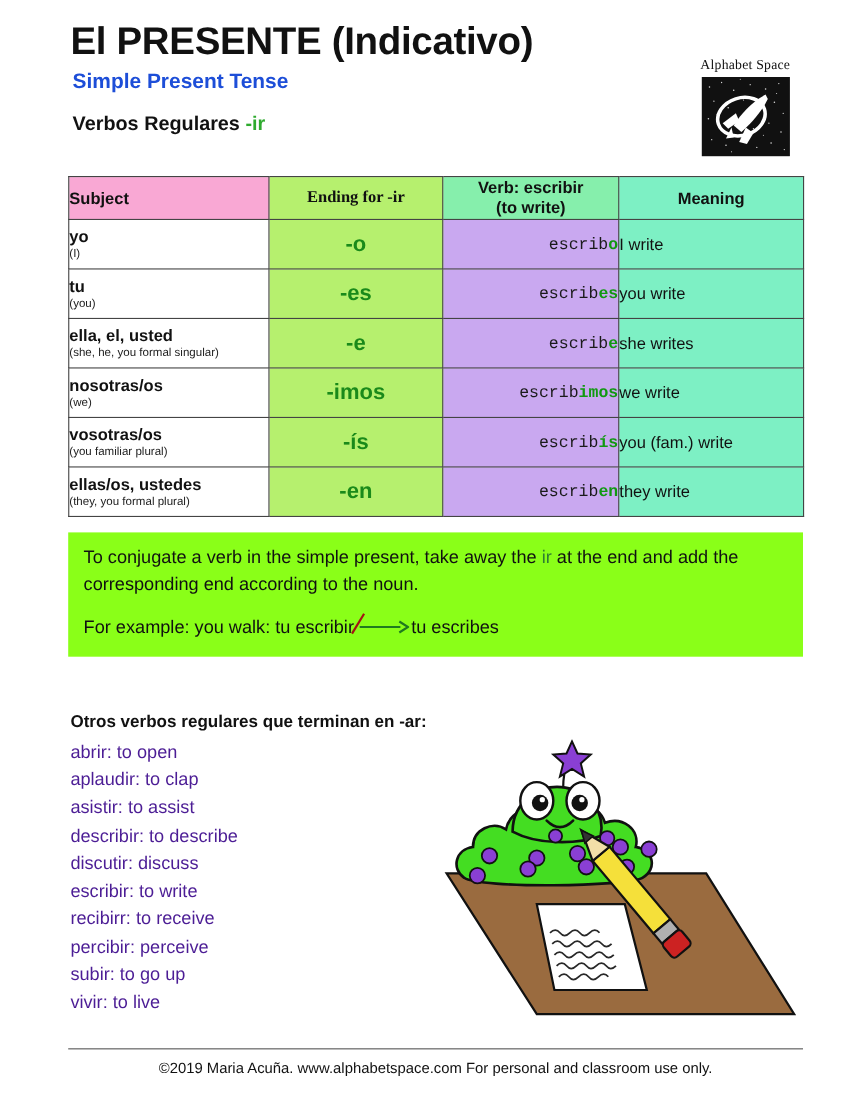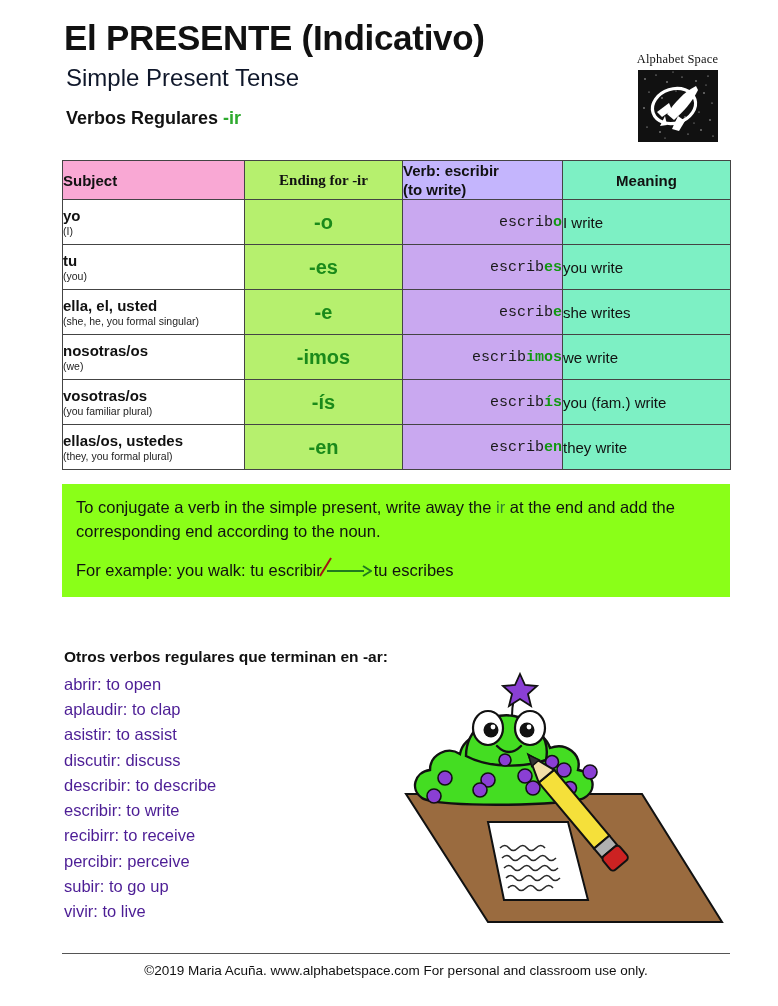--- a/index.html
+++ b/index.html
@@ -33,24 +33,24 @@
   .title {
     font-size: 35px;
     font-weight: bold;
     letter-spacing: -0.3px;
     line-height: 1.05;
     margin: 0;
     white-space: nowrap;
   }
   .title .indicativo { font-weight: bold; }
   .subtitle {
-    font-size: 24px;
+    font-size: 19px;
     margin: 7px 0 0 2px;
-    font-weight: normal;
-    color: #0f172a;
+    font-weight: bold;
+    color: #1d4ed8;
   }
   .section-head {
     font-size: 18px;
     font-weight: bold;
     margin: 16px 0 0 2px;
   }
   .section-head .accent { color: #2eaa2e; }
 
   
   .logo {
@@ -88,21 +88,21 @@
     padding: 0;
     vertical-align: middle;
   }
   col.c-subject { width: 182px; }
   col.c-ending  { width: 158px; }
   col.c-verb    { width: 160px; }
   col.c-meaning { width: 168px; }
 
   th.h-subject { background:#f9a8d4; text-align:left; padding:12px 0 12px 18px; font-size:15px; font-weight:bold; }
   th.h-ending  { background:#b6f06e; text-align:center; padding:12px 6px; font-size:15px; font-weight:bold;font-family:Liberation Serif, serif; }
-  th.h-verb    { background:#c4b5fd; text-align:left; padding:12px 10px; font-size:15px; font-weight:bold; line-height:1.28; }
+  th.h-verb    { background:#86efac; text-align:center; padding:12px 10px; font-size:15px; font-weight:bold; line-height:1.28; }
   th.h-meaning { background:#7df0c4; text-align:center; padding:12px 6px; font-size:15px; font-weight:bold; }
 
   td.subject {
     background:#ffffff;
     padding:8px 8px 8px 18px;
     height: 44px;
   }
   td.subject .pron { font-size:15px; font-weight:bold; display:block; line-height:1.15; }
   td.subject .gloss { font-size:10.5px; color:#222; display:block; margin-top:1px; line-height:1.15; }
 
@@ -325,37 +325,37 @@
             </td>
             <td class="ending">-en</td>
             <td class="verb"><span>escrib</span><span class="suffix">en</span></td>
             <td class="meaning">they write</td>
           </tr>
         </tbody>
     </table>
   </div>
 
   <div class="callout">
-    <p><span>To conjugate a verb in the simple present, write away the </span><span class="ir-accent">ir</span><span> at the end and add the corresponding end according to the noun.</span></p>
+    <p><span>To conjugate a verb in the simple present, take away the </span><span class="ir-accent">ir</span><span> at the end and add the corresponding end according to the noun.</span></p>
     <p class="example"><span>For example: you walk: tu escrib</span><span class="strike-word"><span>ir</span><svg class="cross" viewBox="0 0 16 22" aria-hidden="true">
             <line x1="13" y1="2" x2="2" y2="20" stroke="#a31515" stroke-width="2"></line>
           </svg></span><svg class="arrow-svg" width="46" height="14" viewBox="0 0 46 14" aria-hidden="true">
           <line x1="1" y1="7" x2="38" y2="7" stroke="#1f7a1f" stroke-width="2"></line>
           <path d="M37 2 L45 7 L37 12" fill="none" stroke="#1f7a1f" stroke-width="2"></path>
         </svg><span>tu escribes</span></p>
   </div>
 
   <div class="verbs">
     <h3>Otros verbos regulares que terminan en -ar:</h3>
     <ul>
         <li>abrir: to open</li>
         <li>aplaudir: to clap</li>
         <li>asistir: to assist</li>
+        <li>describir: to describe</li>
         <li>discutir: discuss</li>
-        <li>describir: to describe</li>
         <li>escribir: to write</li>
         <li>recibirr: to receive</li>
         <li>percibir: perceive</li>
         <li>subir: to go up</li>
         <li>vivir: to live</li>
       </ul>
   </div>
 
   <div class="illus">
     <svg width="342" height="268" viewBox="0 0 342 268" aria-hidden="true">

